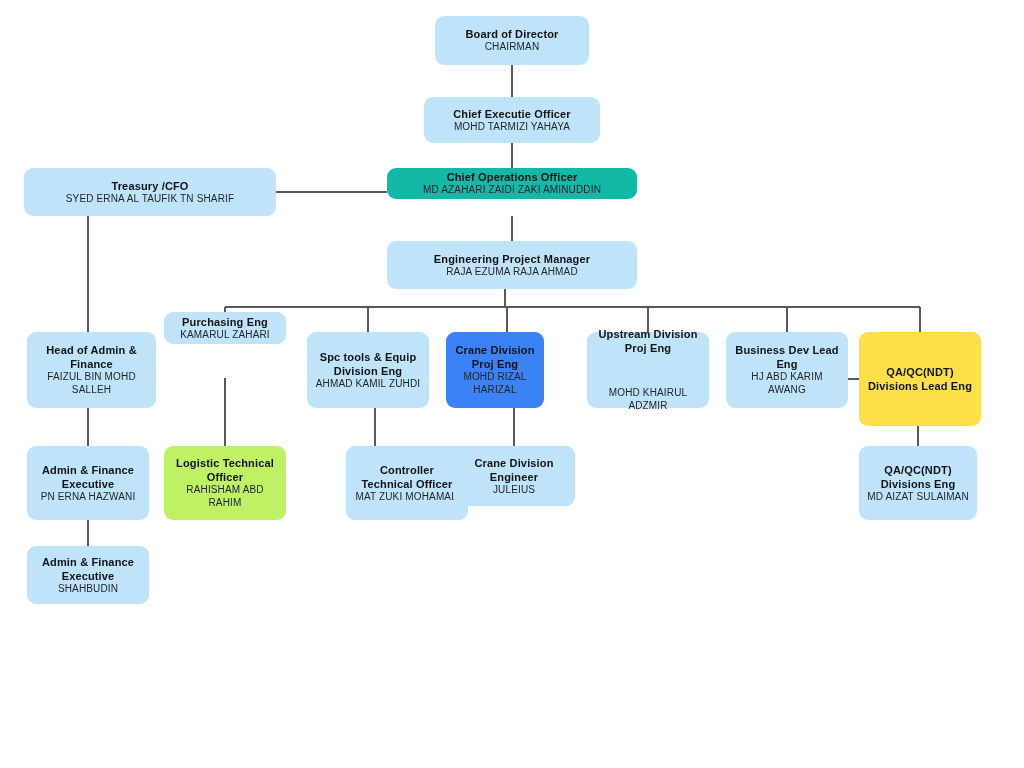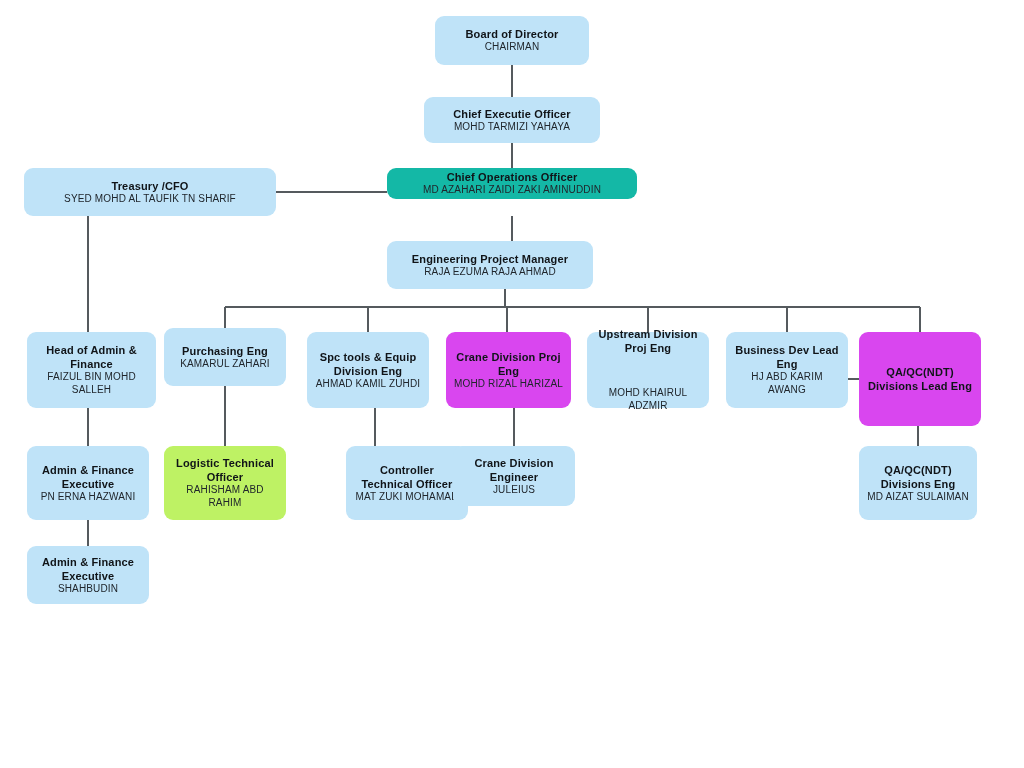--- a/index.html
+++ b/index.html
@@ -84,55 +84,55 @@
       <div class="node" style="left: 435px; top: 16px; width: 154px; height: 49px; background: rgb(191, 227, 248);">
         <div class="node-title" style="color: rgb(16, 20, 24);">Board of Director</div>
         <div class="node-name" style="color: rgb(32, 38, 44);">CHAIRMAN</div>
       </div>
       <div class="node" style="left: 424px; top: 97px; width: 176px; height: 46px; background: rgb(191, 227, 248);">
         <div class="node-title" style="color: rgb(16, 20, 24);">Chief Executie Officer</div>
         <div class="node-name" style="color: rgb(32, 38, 44);">MOHD  TARMIZI YAHAYA</div>
       </div>
       <div class="node" style="left: 24px; top: 168px; width: 252px; height: 48px; background: rgb(191, 227, 248);">
         <div class="node-title" style="color: rgb(16, 20, 24);">Treasury /CFO</div>
-        <div class="node-name" style="color: rgb(32, 38, 44);">SYED MOHD AL  TAUFIK TN SHARIF</div>
+        <div class="node-name" style="color: rgb(32, 38, 44);">SYED ERNA AL  TAUFIK TN SHARIF</div>
       </div>
       <div class="node" style="left: 387px; top: 168px; width: 250px; height: 31px; background: #14b8a6;">
         <div class="node-title" style="color: rgb(16, 20, 24);">Chief Operations  Officer</div>
         <div class="node-name" style="color: rgb(32, 38, 44);">MD AZAHARI ZAIDI ZAKI AMINUDDIN</div>
       </div>
-      <div class="node" style="left: 387px; top: 241px; width: 206px; height: 48px; background: rgb(191, 227, 248);">
+      <div class="node" style="left: 387px; top: 241px; width: 250px; height: 48px; background: rgb(191, 227, 248);">
         <div class="node-title" style="color: rgb(16, 20, 24);">Engineering Project Manager</div>
         <div class="node-name" style="color: rgb(32, 38, 44);">RAJA EZUMA RAJA AHMAD</div>
       </div>
       <div class="node" style="left: 27px; top: 332px; width: 129px; height: 76px; background: rgb(191, 227, 248);">
         <div class="node-title" style="color: rgb(16, 20, 24);">Head of Admin &amp; Finance</div>
         <div class="node-name" style="color: rgb(32, 38, 44);">FAIZUL BIN MOHD SALLEH</div>
       </div>
-      <div class="node" style="left: 164px; top: 328px; width: 122px; height: 58px; background: rgb(191, 227, 248);">
+      <div class="node" style="left: 164px; top: 312px; width: 122px; height: 32px; background: rgb(191, 227, 248);">
         <div class="node-title" style="color: rgb(16, 20, 24);">Purchasing Eng</div>
         <div class="node-name" style="color: rgb(32, 38, 44);">KAMARUL ZAHARI</div>
       </div>
       <div class="node" style="left: 307px; top: 332px; width: 122px; height: 76px; background: rgb(191, 227, 248);">
         <div class="node-title" style="color: rgb(16, 20, 24);">Spc tools &amp; Equip Division Eng</div>
         <div class="node-name" style="color: rgb(32, 38, 44);">AHMAD KAMIL ZUHDI</div>
       </div>
-      <div class="node" style="left: 446px; top: 332px; width: 125px; height: 76px; background: #d946ef;">
+      <div class="node" style="left: 446px; top: 332px; width: 98px; height: 76px; background: #3b82f6;">
         <div class="node-title" style="color: rgb(16, 20, 24);">Crane Division Proj Eng</div>
         <div class="node-name" style="color: rgb(32, 38, 44);">MOHD RIZAL HARIZAL</div>
       </div>
       <div class="node" style="left: 587px; top: 332px; width: 122px; height: 76px; background: rgb(191, 227, 248);">
         <div class="node-title" style="color: rgb(16, 20, 24);">Upstream Division Proj Eng</div>
         <div class="node-name" style="color: rgb(32, 38, 44); margin-top: 32px;">MOHD KHAIRUL ADZMIR</div>
       </div>
       <div class="node" style="left: 726px; top: 332px; width: 122px; height: 76px; background: rgb(191, 227, 248);">
         <div class="node-title" style="color: rgb(16, 20, 24);">Business Dev Lead Eng</div>
         <div class="node-name" style="color: rgb(32, 38, 44);">HJ ABD KARIM AWANG</div>
       </div>
-      <div class="node" style="left: 859px; top: 332px; width: 122px; height: 94px; background: #d946ef;">
+      <div class="node" style="left: 859px; top: 332px; width: 122px; height: 94px; background: #fde047;">
         <div class="node-title" style="color: rgb(16, 20, 24);">QA/QC(NDT) Divisions Lead Eng</div>
       </div>
       <div class="node" style="left: 27px; top: 446px; width: 122px; height: 74px; background: rgb(191, 227, 248);">
         <div class="node-title" style="color: rgb(16, 20, 24);">Admin &amp; Finance Executive</div>
         <div class="node-name" style="color: rgb(32, 38, 44);">PN ERNA HAZWANI</div>
       </div>
       <div class="node" style="left: 164px; top: 446px; width: 122px; height: 74px; background: #bef264;">
         <div class="node-title" style="color: rgb(16, 20, 24);">Logistic Technical Officer</div>
         <div class="node-name" style="color: rgb(32, 38, 44);">RAHISHAM ABD RAHIM</div>
       </div>

